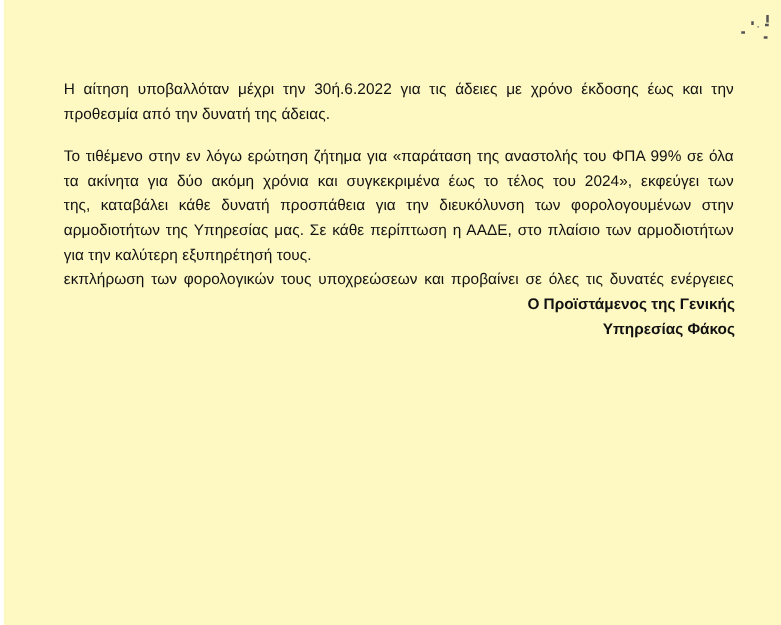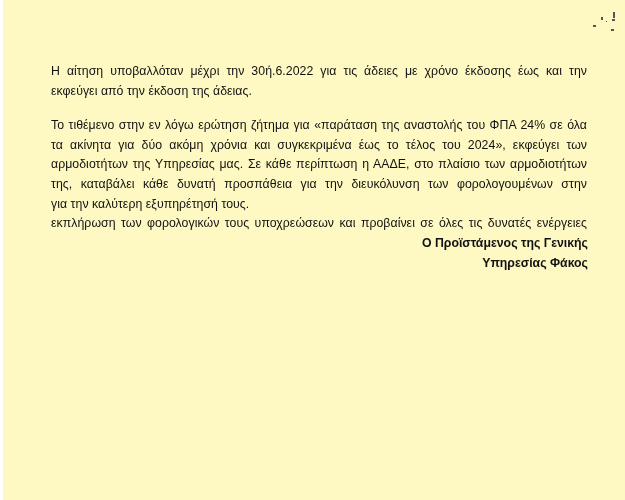--- a/index.html
+++ b/index.html
@@ -76,27 +76,27 @@
     <span style="left:19px;top:7px;width:3px;height:2px;"></span>
     <span style="left:8px;top:5px;width:2px;height:3px;"></span>
     <span style="left:0px;top:13px;width:3px;height:2px;"></span>
     <span style="left:18px;top:17px;width:3px;height:2px;"></span>
     <span style="left:13px;top:9px;width:1px;height:1px;"></span>
   </div>
 
   <div class="body-text">
     <p class="para">
       <span class="line">Η αίτηση υποβαλλόταν μέχρι την 30ή.6.2022 για τις άδειες με χρόνο έκδοσης έως και την</span>
-      <span class="line last">εκφεύγει από την έκδοση της άδειας.</span>
+      <span class="line last">προθεσμία από την δυνατή της άδειας.</span>
     </p>
     <p class="para">
-      <span class="line">Το τιθέμενο στην εν λόγω ερώτηση ζήτημα για «παράταση της αναστολής του ΦΠΑ 24% σε όλα</span>
+      <span class="line">Το τιθέμενο στην εν λόγω ερώτηση ζήτημα για «παράταση της αναστολής του ΦΠΑ 99% σε όλα</span>
       <span class="line">τα ακίνητα για δύο ακόμη χρόνια και συγκεκριμένα έως το τέλος του 2024», εκφεύγει των</span>
+      <span class="line">της, καταβάλει κάθε δυνατή προσπάθεια για την διευκόλυνση των φορολογουμένων στην</span>
       <span class="line">αρμοδιοτήτων της Υπηρεσίας μας. Σε κάθε περίπτωση η ΑΑΔΕ, στο πλαίσιο των αρμοδιοτήτων</span>
-      <span class="line">της, καταβάλει κάθε δυνατή προσπάθεια για την διευκόλυνση των φορολογουμένων στην</span>
       <span class="line last">για την καλύτερη εξυπηρέτησή τους.</span>
       <span class="line">εκπλήρωση των φορολογικών τους υποχρεώσεων και προβαίνει σε όλες τις δυνατές ενέργειες</span>
     </p>
   </div>
 
   <div class="signature">
     <div>Ο Προϊστάμενος της Γενικής</div>
     <div>Υπηρεσίας Φάκος</div>
   </div>
 

